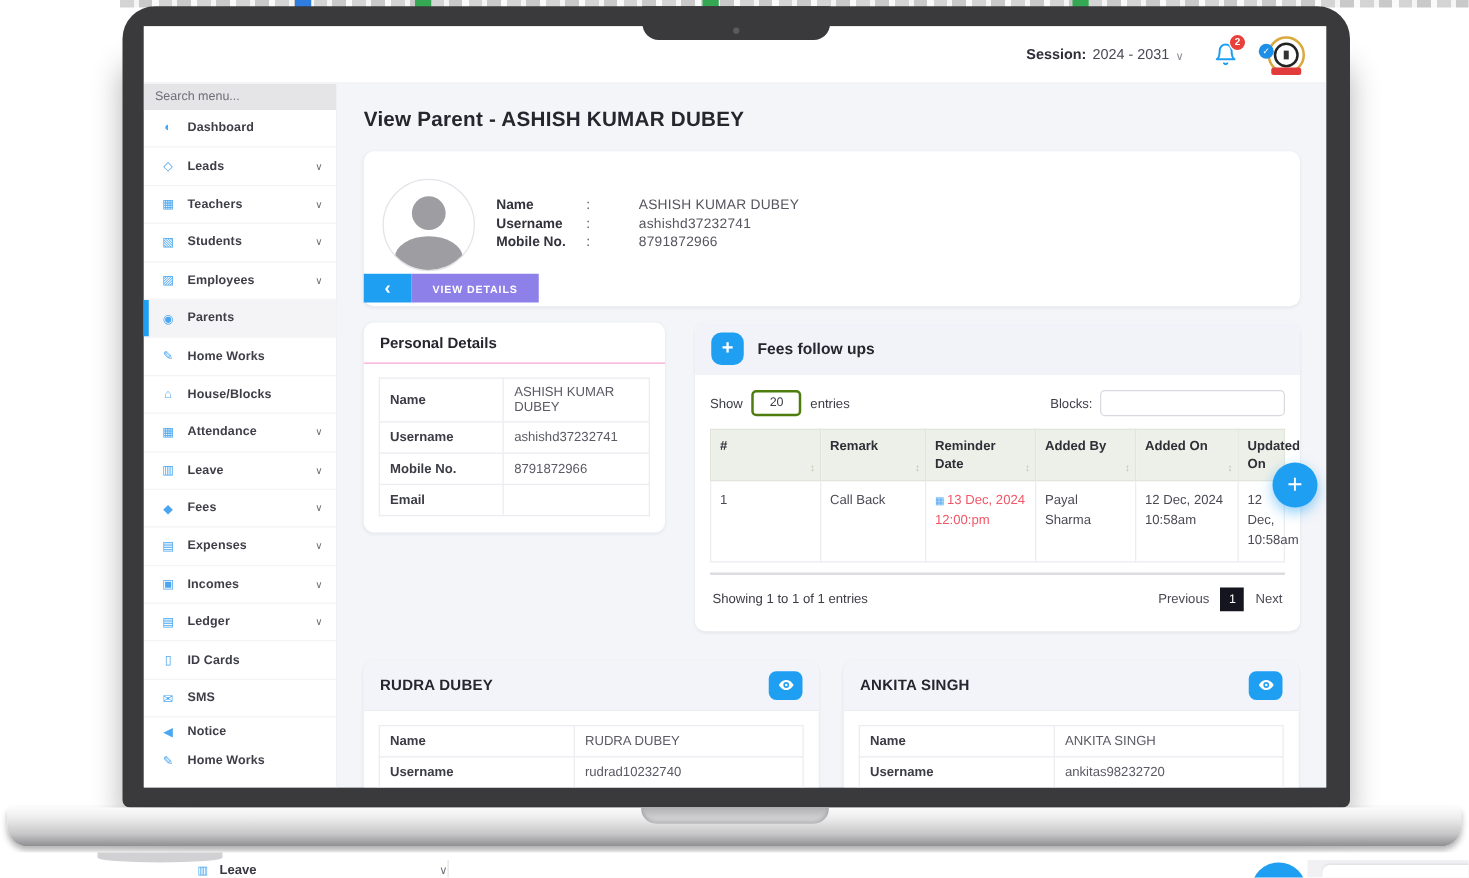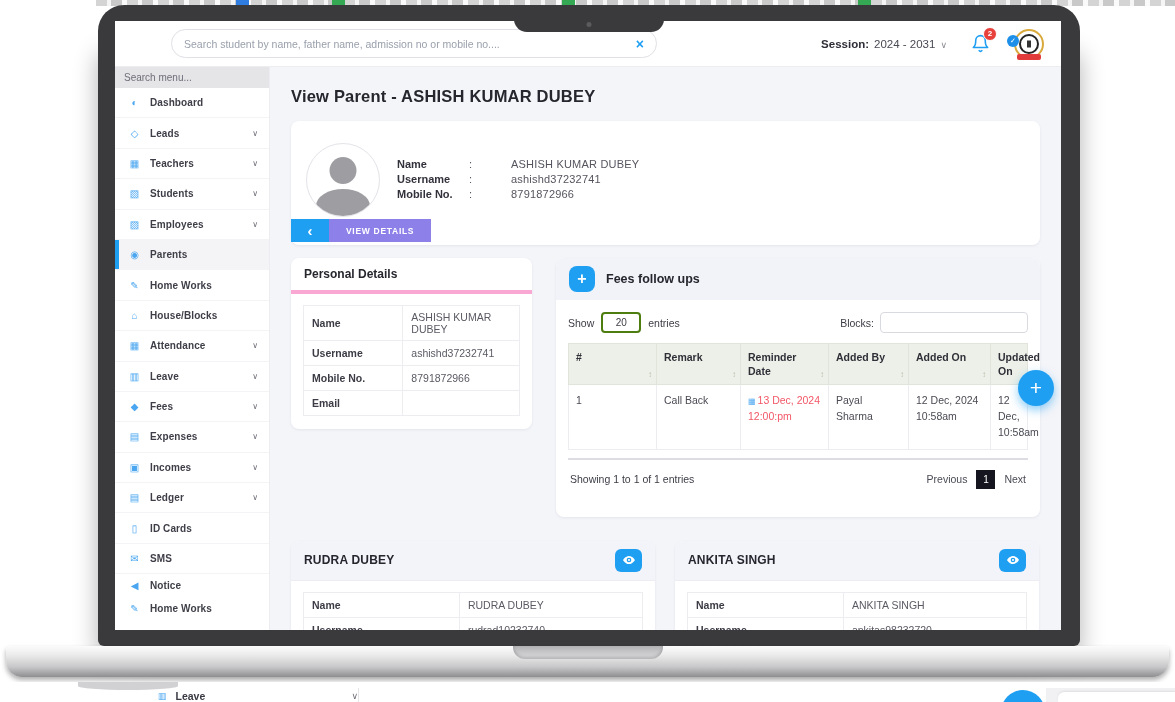--- a/index.html
+++ b/index.html
@@ -99,33 +99,33 @@
   .card-actions { position:absolute; left:0; bottom:3px; display:flex; }
   .back-btn { width:38px; height:23px; background:#1e9ff2; color:#fff; font-size:15px; font-weight:bold;
     display:flex; align-items:center; justify-content:center; cursor:pointer; }
   .view-details-btn { height:23px; background:#8d80e8; color:#fff; font-size:8.5px; font-weight:bold; letter-spacing:.7px;
     padding:0 17px; display:flex; align-items:center; cursor:pointer; }
 
   
   .panels-row { display:flex; gap:24px; margin-top:13px; align-items:flex-start; }
   .panel { background:#fff; border-radius:8px; box-shadow:0 1px 3px rgba(30,30,60,.07); }
   .personal-panel { width:241px; flex:none; }
-  .panel-header { padding:9px 13px; font-size:12px; font-weight:bold; color:#26262e; border-bottom:4px solid #f9a8d4; }
+  .panel-header { padding:9px 13px; font-size:12px; font-weight:bold; color:#26262e; border-bottom:1px solid #f9a8d4; }
   .panel-body { padding:11px 12px 13px; }
   table.kv { width:100%; border-collapse:collapse; font-size:10.5px; }
   table.kv td { border:1px solid #ececf1; padding:5px 8px; height:25px; }
   table.kv td.k { font-weight:bold; color:#3c3c46; width:46%; }
   table.kv td.v { color:#5a5a64; }
 
   .fees-panel { flex:1; overflow:hidden; }
   .fees-header { background:#f1f3f9; padding:8px 13px; display:flex; align-items:center; gap:11px; border-radius:8px 8px 0 0; }
   .plus-btn { width:26px; height:26px; border-radius:8px; background:#1e9ff2; color:#fff; font-size:16px; font-weight:bold;
     display:flex; align-items:center; justify-content:center; cursor:pointer; }
   .fees-title { font-size:12.5px; font-weight:bold; color:#26262e; }
-  .fees-body { padding:10px 12px 16px; }
+  .fees-body { padding:10px 12px 4px; }
   .table-controls { display:flex; align-items:center; font-size:10.5px; color:#3c3c46; margin:2px 0 10px; }
   .page-size-select { width:40px; height:21px; border:2px solid #4d7c0f; border-radius:4px; margin:0 7px;
     display:flex; align-items:center; justify-content:center; font-size:10px; color:#3c3c46; cursor:pointer; }
   .tc-search { margin-left:auto; display:flex; align-items:center; gap:6px; }
   .tc-search input { width:148px; height:21px; border:1px solid #d9d9e0; border-radius:4px; outline:none; font-family:inherit; font-size:10px; padding:0 6px; }
   table.data { width:100%; border-collapse:collapse; font-size:10.5px; table-layout:fixed; }
   table.data thead td { background:#edf0e8; border:1px solid #e0e4da; font-weight:bold; color:#2f2f38; padding:6px 7px; vertical-align:top; position:relative; line-height:1.35; }
   table.data thead td .sort { position:absolute; right:4px; bottom:4px; font-size:8px; color:#b9c0ae; font-weight:normal; }
   table.data tbody td { border:1px solid #ececf1; padding:8px 7px; color:#4a4a54; vertical-align:top; line-height:1.5; }
   .date-red { color:#f25767; }
@@ -155,24 +155,20 @@
   <span class="peek-accent" style="left:466px;background:#34a853;"></span>
   <span class="peek-accent" style="left:762px;background:#34a853;"></span>
 </div>
 
 <div class="laptop-frame">
   <div class="screen">
     <div class="app">
 
       <div class="app-header">
         <div class="header-main">
-          <div class="search-pill">
-            <input type="text" placeholder="Search student by name, father name, admission no or mobile no...." style="">
-            <span class="search-x">×</span>
-          </div>
           <div class="session">
             <span class="s-label">Session:</span>
             <span class="s-value">2024 - 2031</span>
             <span class="chev">∨</span>
           </div>
           <div class="bell-wrap">
             <svg viewBox="0 0 24 24" width="19" height="19" fill="none" stroke="#1e9ff2" stroke-width="2" stroke-linecap="round" stroke-linejoin="round">
               <path d="M18 8a6 6 0 0 0-12 0c0 7-3 9-3 9h18s-3-2-3-9"></path>
                 <path d="M13.7 21a2 2 0 0 1-3.4 0"></path>
             </svg>

